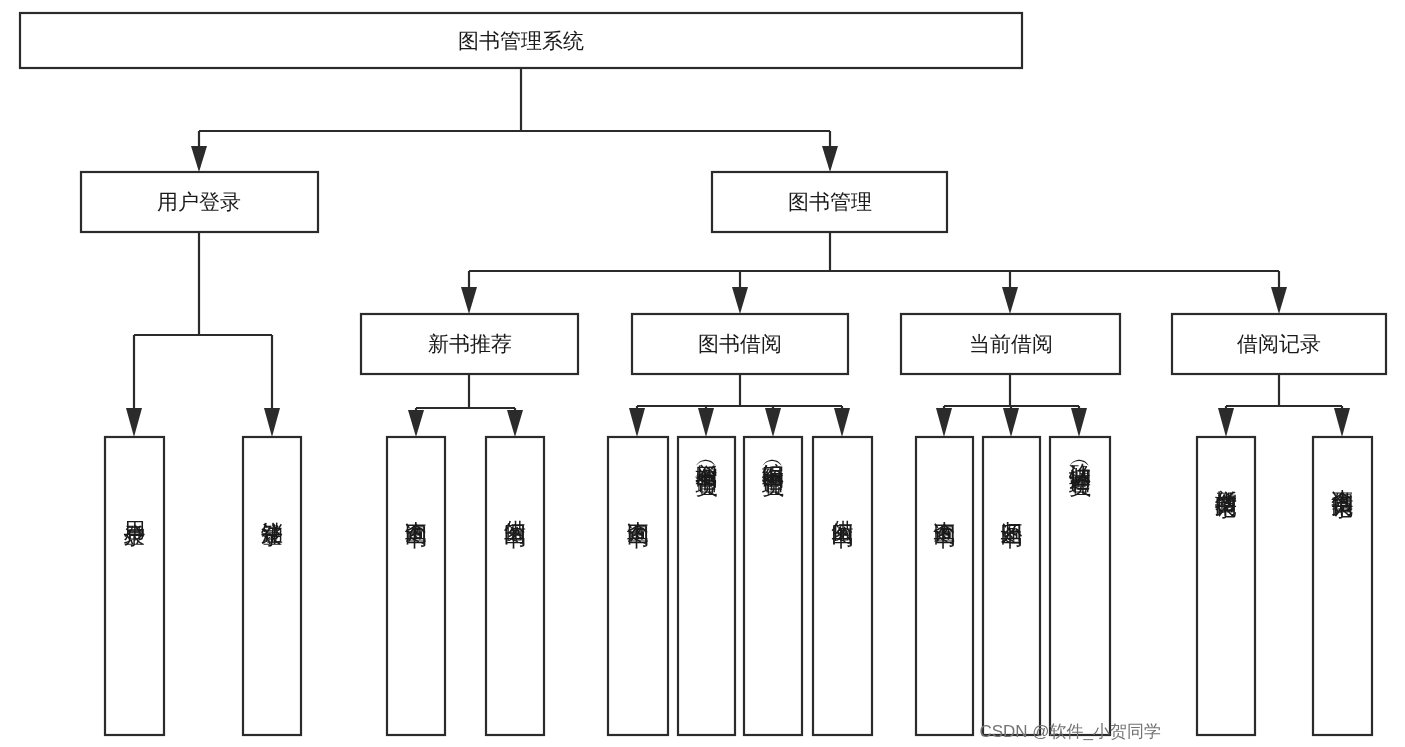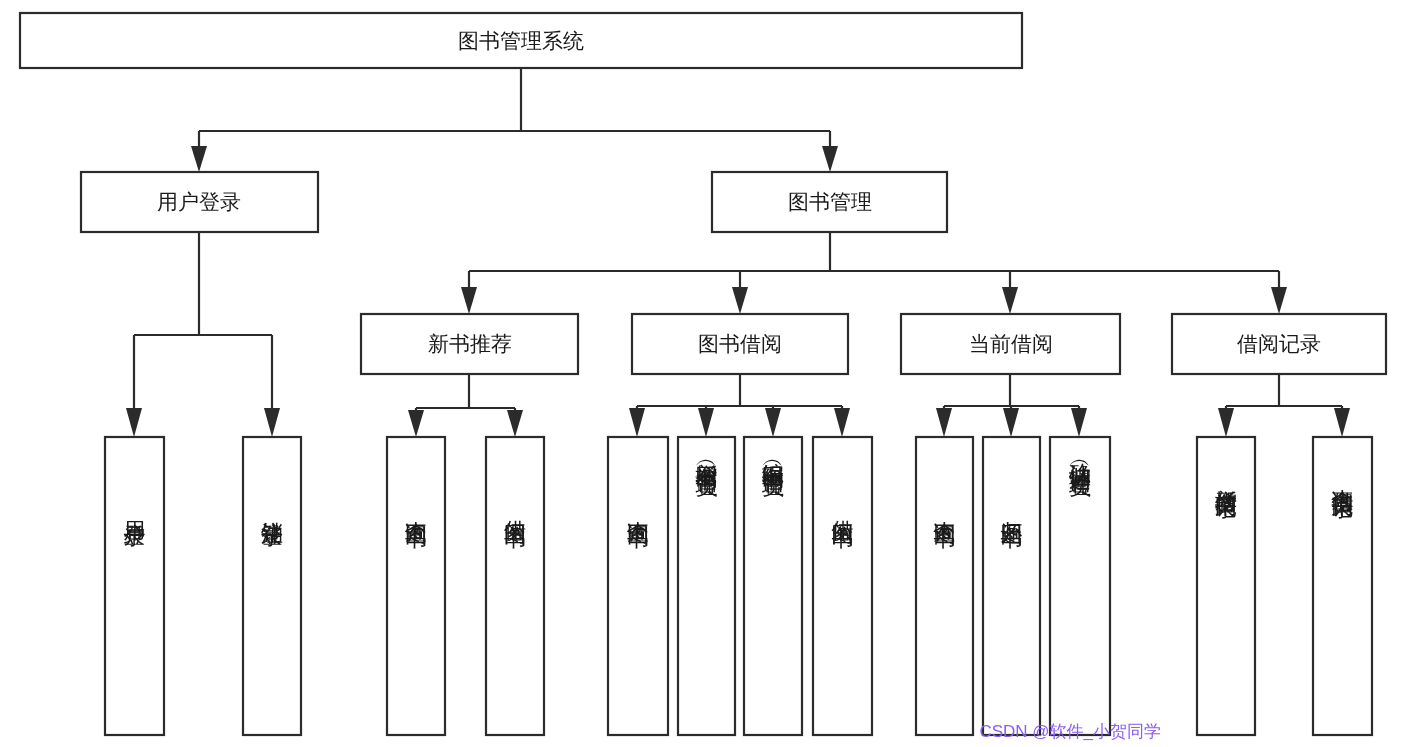--- a/index.html
+++ b/index.html
@@ -65,21 +65,21 @@
     color: #1a1a1a;
     letter-spacing: 2px;
     white-space: nowrap;
   }
   .watermark {
     position: absolute;
     right: 8px;
     bottom: 4px;
     font-family: "Liberation Sans", "DejaVu Sans", sans-serif;
     font-size: 17px;
-    color: #8b5cf6;
+    color: #737373;
     white-space: nowrap;
     user-select: none;
   }
 </style>
 </head>
 <body>
 
 <div id="diagram-root">
 
   <svg id="flow-svg" viewBox="0 0 1405 747">

